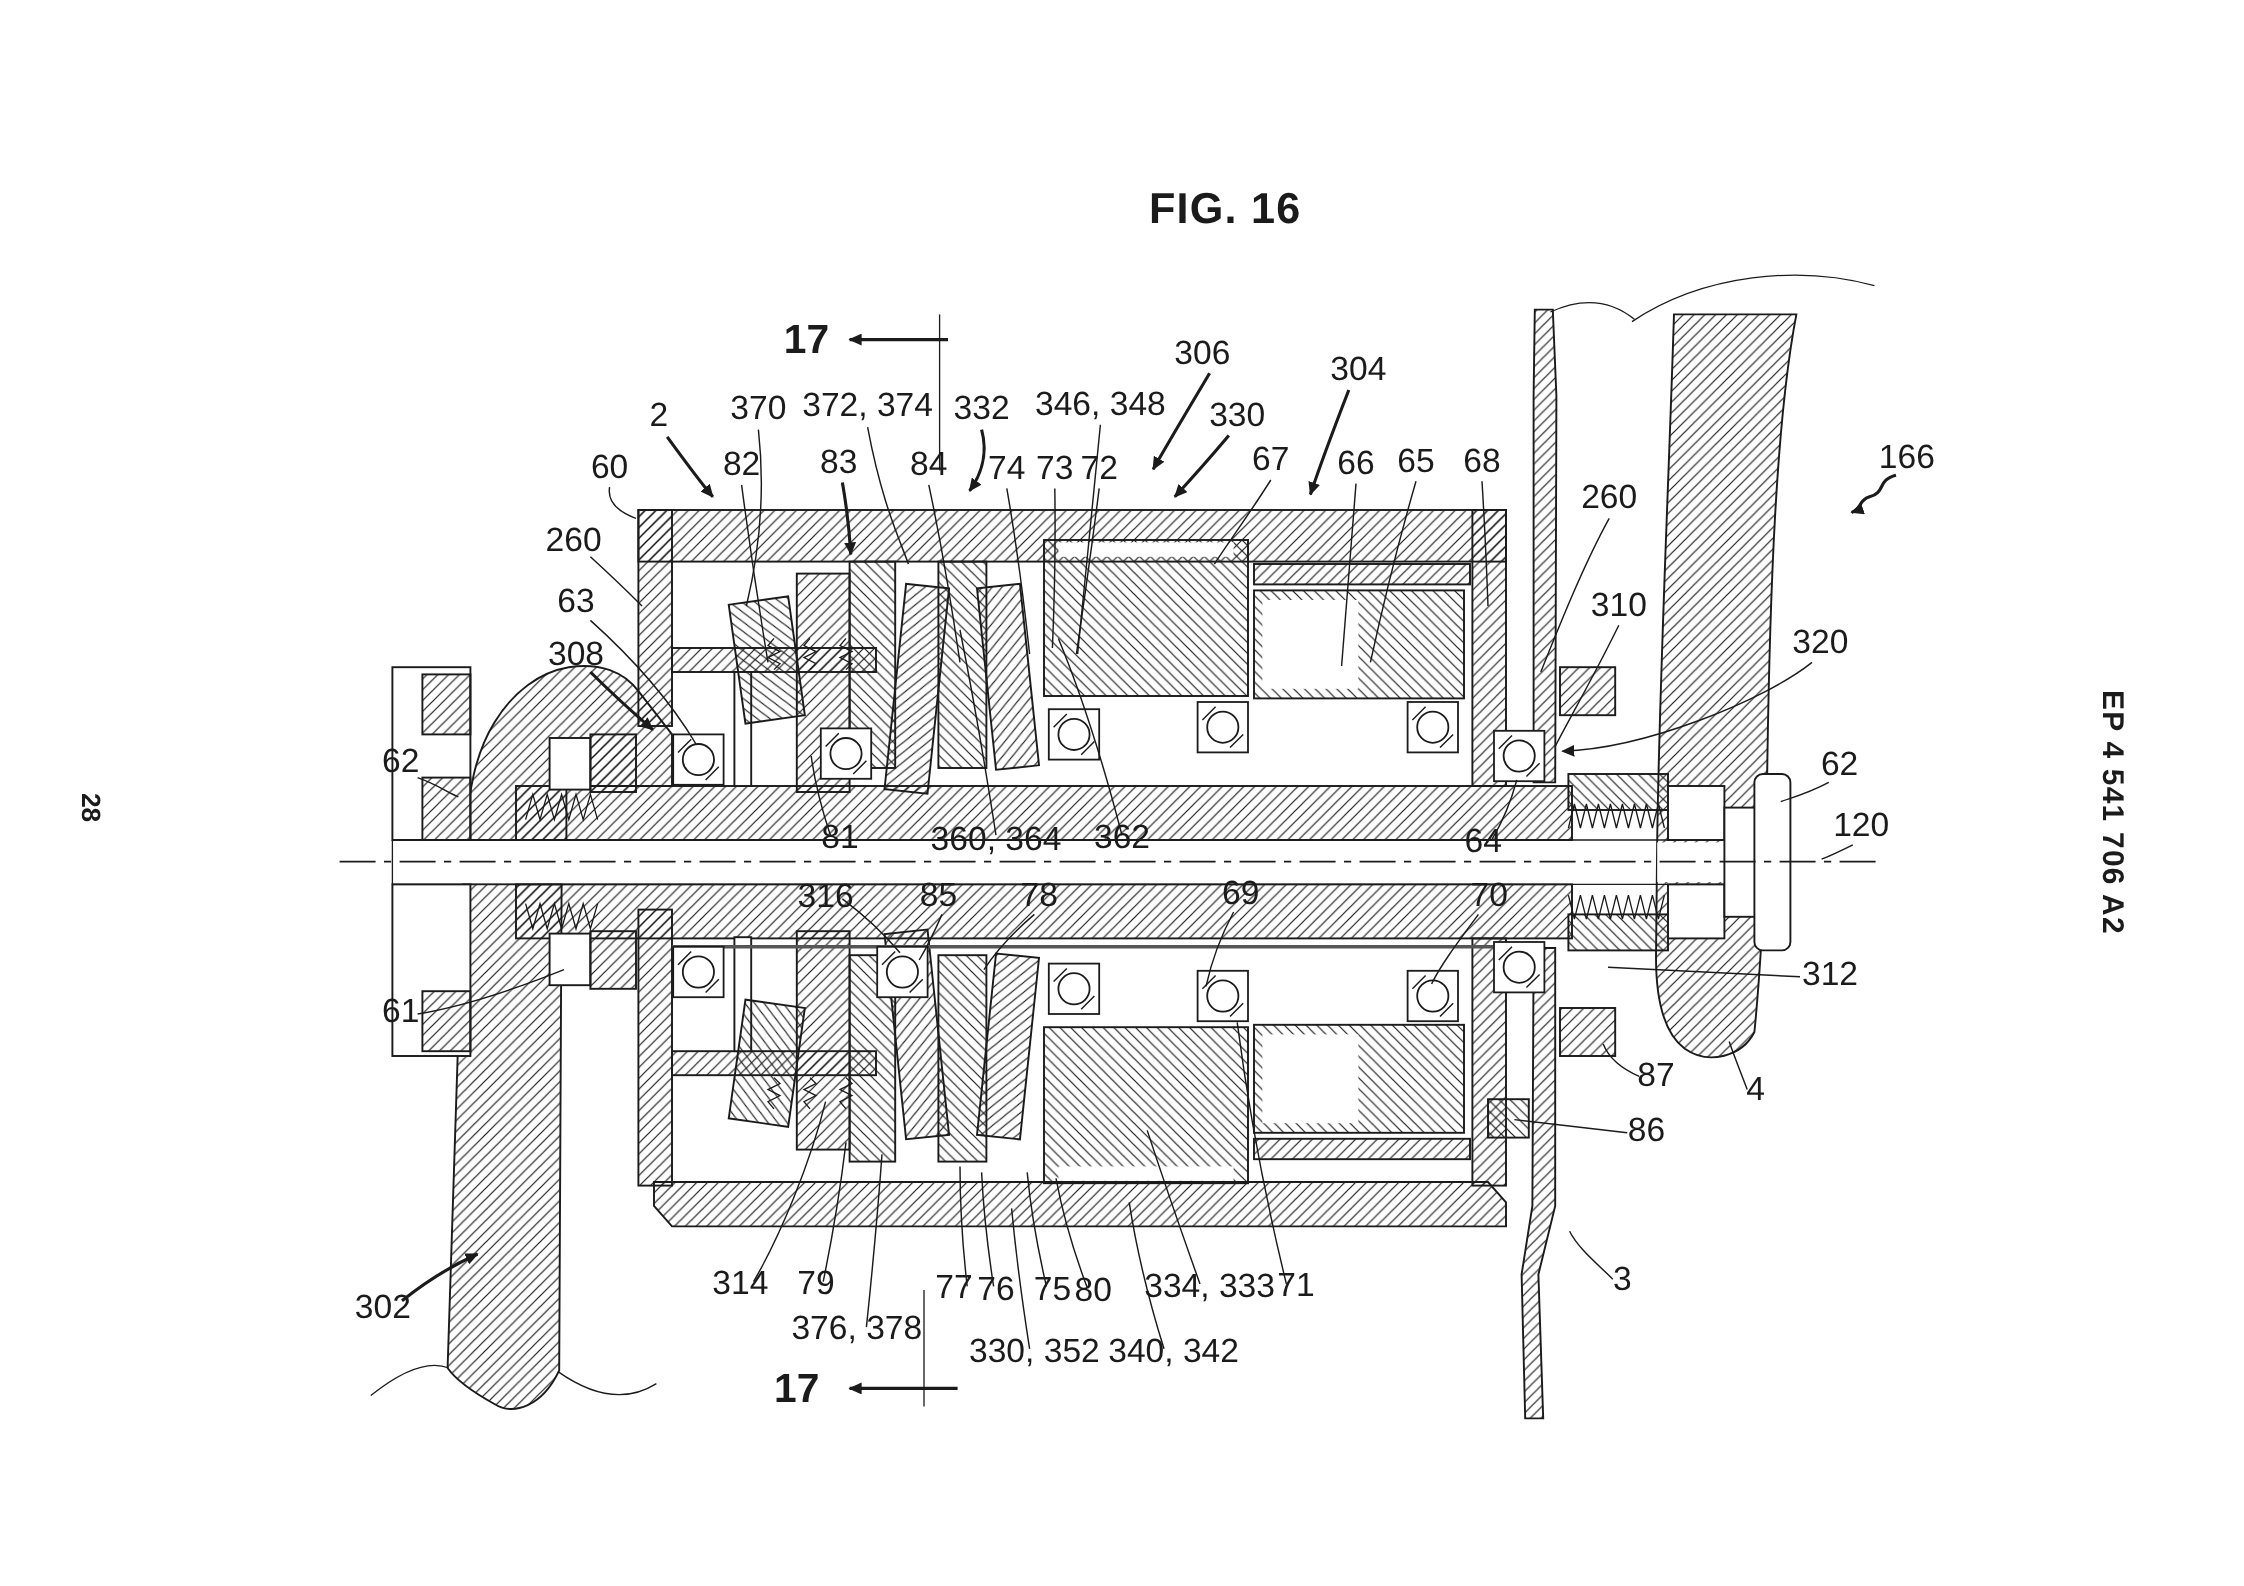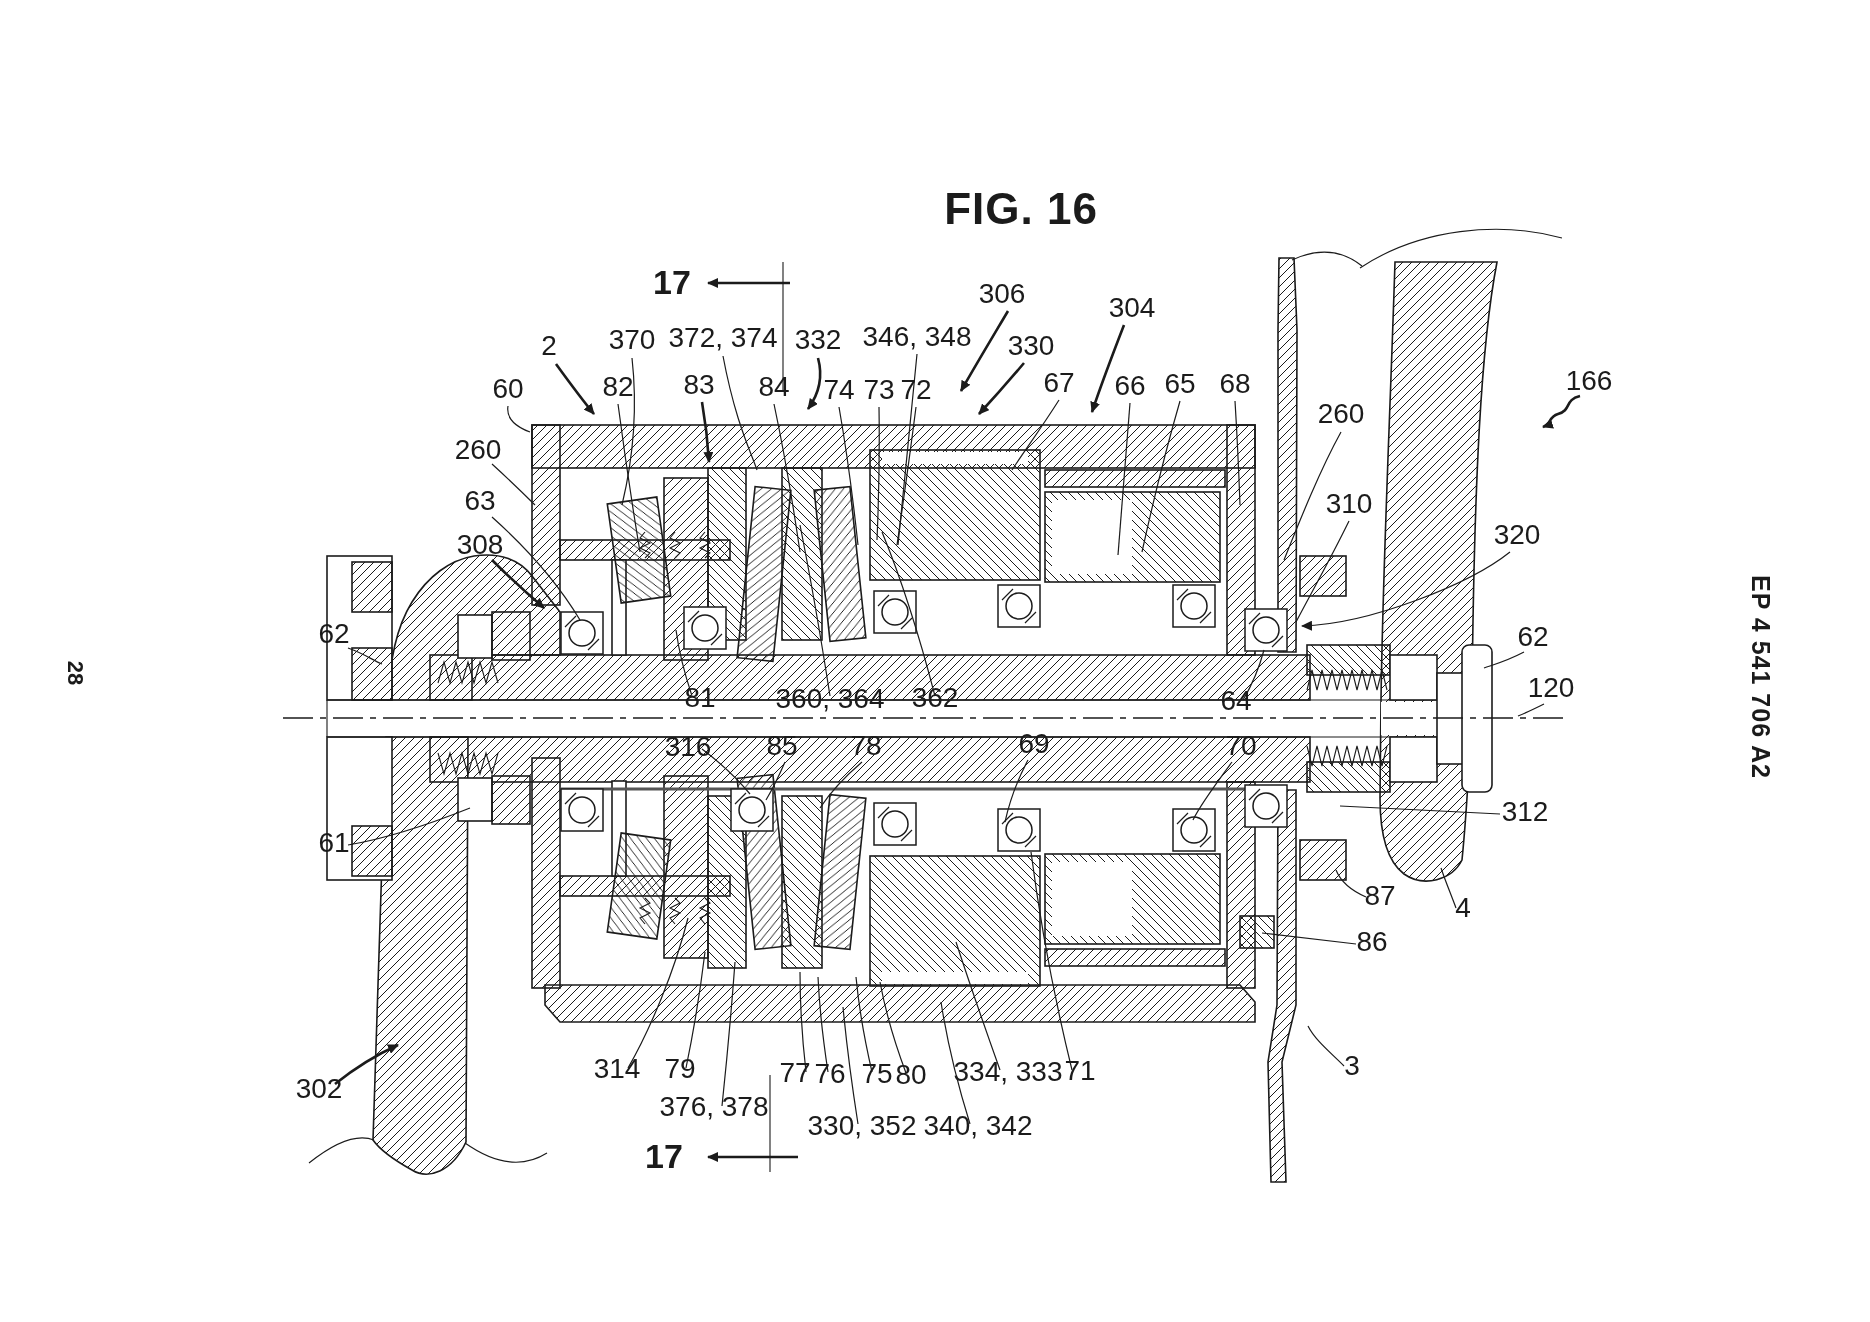--- a/index.html
+++ b/index.html
@@ -1,19 +1,19 @@
 <!DOCTYPE html>
 <html><head>
 <meta charset="utf-8">
 <style>
   html,body{margin:0;padding:0;background:#fff;}
   .page{position:relative;width:1870px;height:1322px;background:#ffffff;overflow:hidden;
         font-family:"Liberation Sans", sans-serif;color:#1b1b1b;}
-  .fig-title{position:absolute;left:1021px;top:184px;transform:translateX(-50%);
-        font-size:44px;font-weight:bold;letter-spacing:1px;white-space:nowrap;}
+  .fig-title{position:absolute;left:1021px;top:153px;transform:translateX(-50%);
+        font-size:36px;font-weight:bold;letter-spacing:1px;white-space:nowrap;}
   .page-num{position:absolute;left:75px;top:673px;transform:translate(-50%,-50%) rotate(90deg);
         font-size:22px;font-weight:bold;white-space:nowrap;}
   .pub-num{position:absolute;left:1760px;top:677px;transform:translate(-50%,-50%) rotate(90deg);
         font-size:25px;font-weight:bold;letter-spacing:1px;white-space:nowrap;}
   svg{position:absolute;left:0;top:0;}
   .h1{fill:url(#hatch1);stroke:#1b1b1b;stroke-width:1.6;}
   .h2{fill:url(#hatch2);stroke:#1b1b1b;stroke-width:1.6;}
   .wht{fill:#ffffff;stroke:#1b1b1b;stroke-width:1.6;}
   .erase{fill:#ffffff;stroke:none;}
   .thin{fill:none;stroke:#1b1b1b;stroke-width:1.1;}

